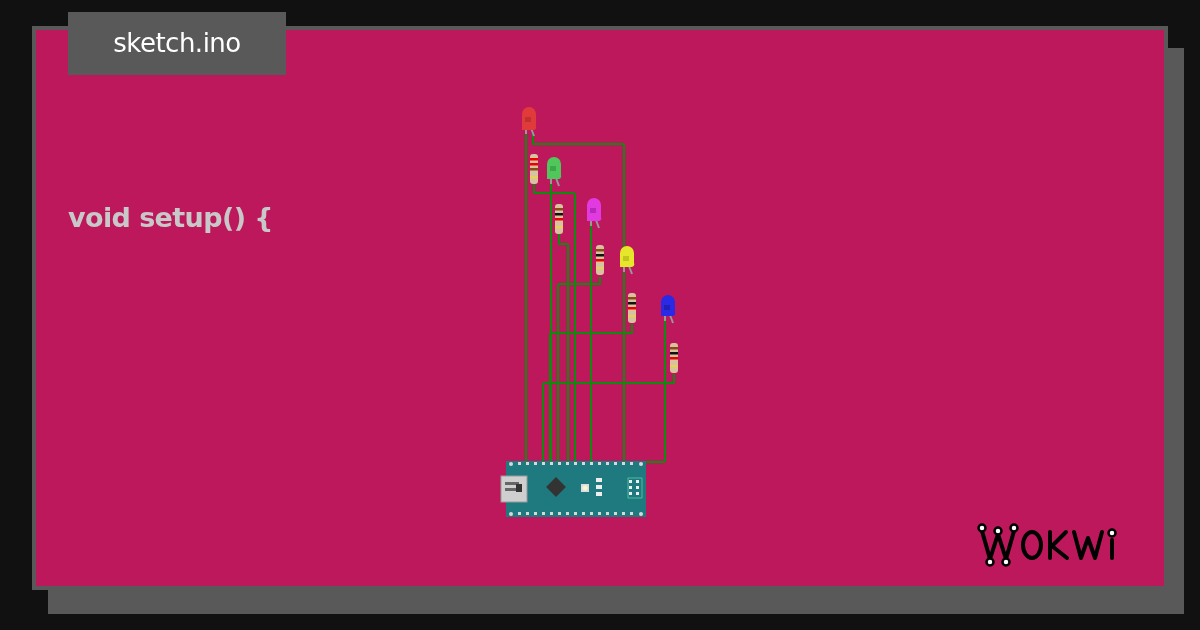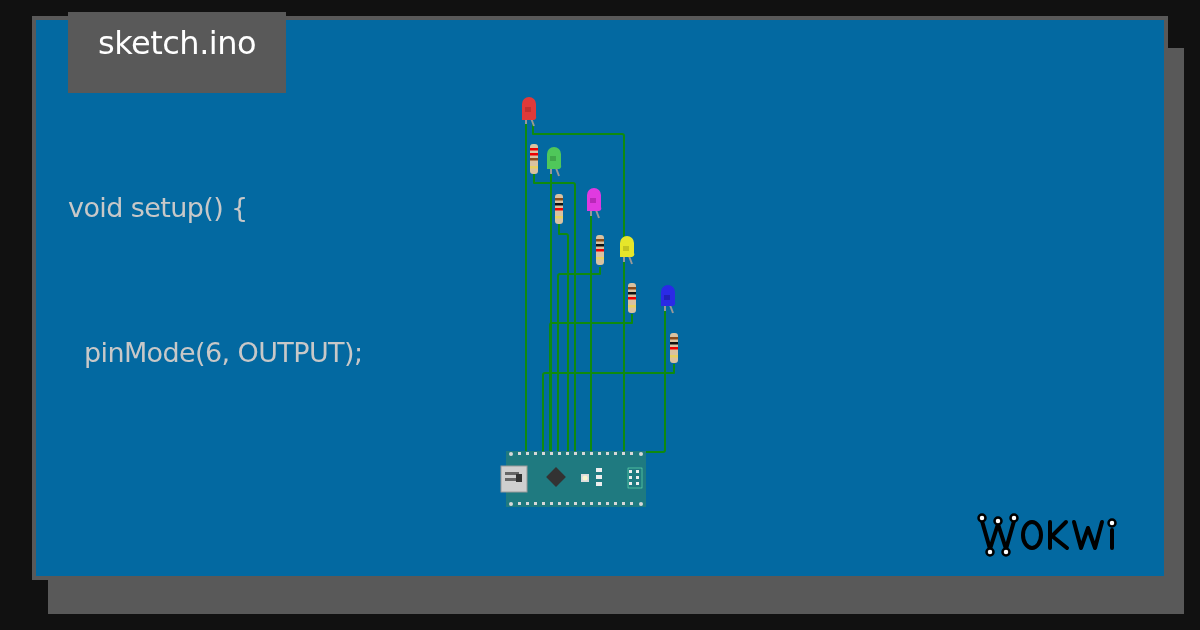--- a/index.html
+++ b/index.html
@@ -1,33 +1,32 @@
 <!DOCTYPE html>
 <html><head>
 <meta charset="utf-8">
 <style>
   html, body { margin:0; padding:0; }
   body { width:1200px; height:630px; background:#111111; position:relative; overflow:hidden; font-family:"DejaVu Sans", sans-serif; }
   .shadow-panel { position:absolute; left:48px; top:48px; width:1136px; height:566px; background:#595959; }
-  .main-panel { position:absolute; left:32px; top:16px; width:1128px; height:556px; background:#0369a1; border:4px solid #595959; overflow:hidden; }
-  .file-tab { position:absolute; left:68px; top:12px; width:218px; height:81px; background:#595959; color:#ffffff; font-family:"DejaVu Sans", sans-serif; font-size:32px; line-height:63px; text-align:center; z-index:5; letter-spacing:-0.5px; }
+  .main-panel { position:absolute; left:32px; top:26px; width:1128px; height:556px; background:#be185d; border:4px solid #595959; overflow:hidden;font-weight:bold; }
+  .file-tab { position:absolute; left:68px; top:12px; width:218px; height:63px; background:#595959; color:#ffffff; font-family:"DejaVu Sans", sans-serif; font-size:26px; line-height:63px; text-align:center; z-index:5; letter-spacing:-0.5px; }
   .code { position:absolute; left:32px; top:68px; margin:0; font-family:"DejaVu Sans", sans-serif; font-size:27px; line-height:48.2px; color:#c8c8c8; white-space:pre; letter-spacing:-0.6px; }
   .code-line { display:block; height:48.2px; }
   .circuit { position:absolute; left:464px; top:74px; }
   .logo { position:absolute; left:940px; top:486px; font-family:"DejaVu Sans", sans-serif; font-size:40px; font-weight:normal; color:#000; letter-spacing:3px; }
 </style>
 </head>
 <body>
 
 <div class="shadow-panel"></div>
 
 <div class="main-panel">
   <div class="code">
     <span class="code-line">void setup() {</span>
-    <span class="code-line">  pinMode(6, OUTPUT);</span>
     
     
     
     
     
     
     
     
   </div>
 

